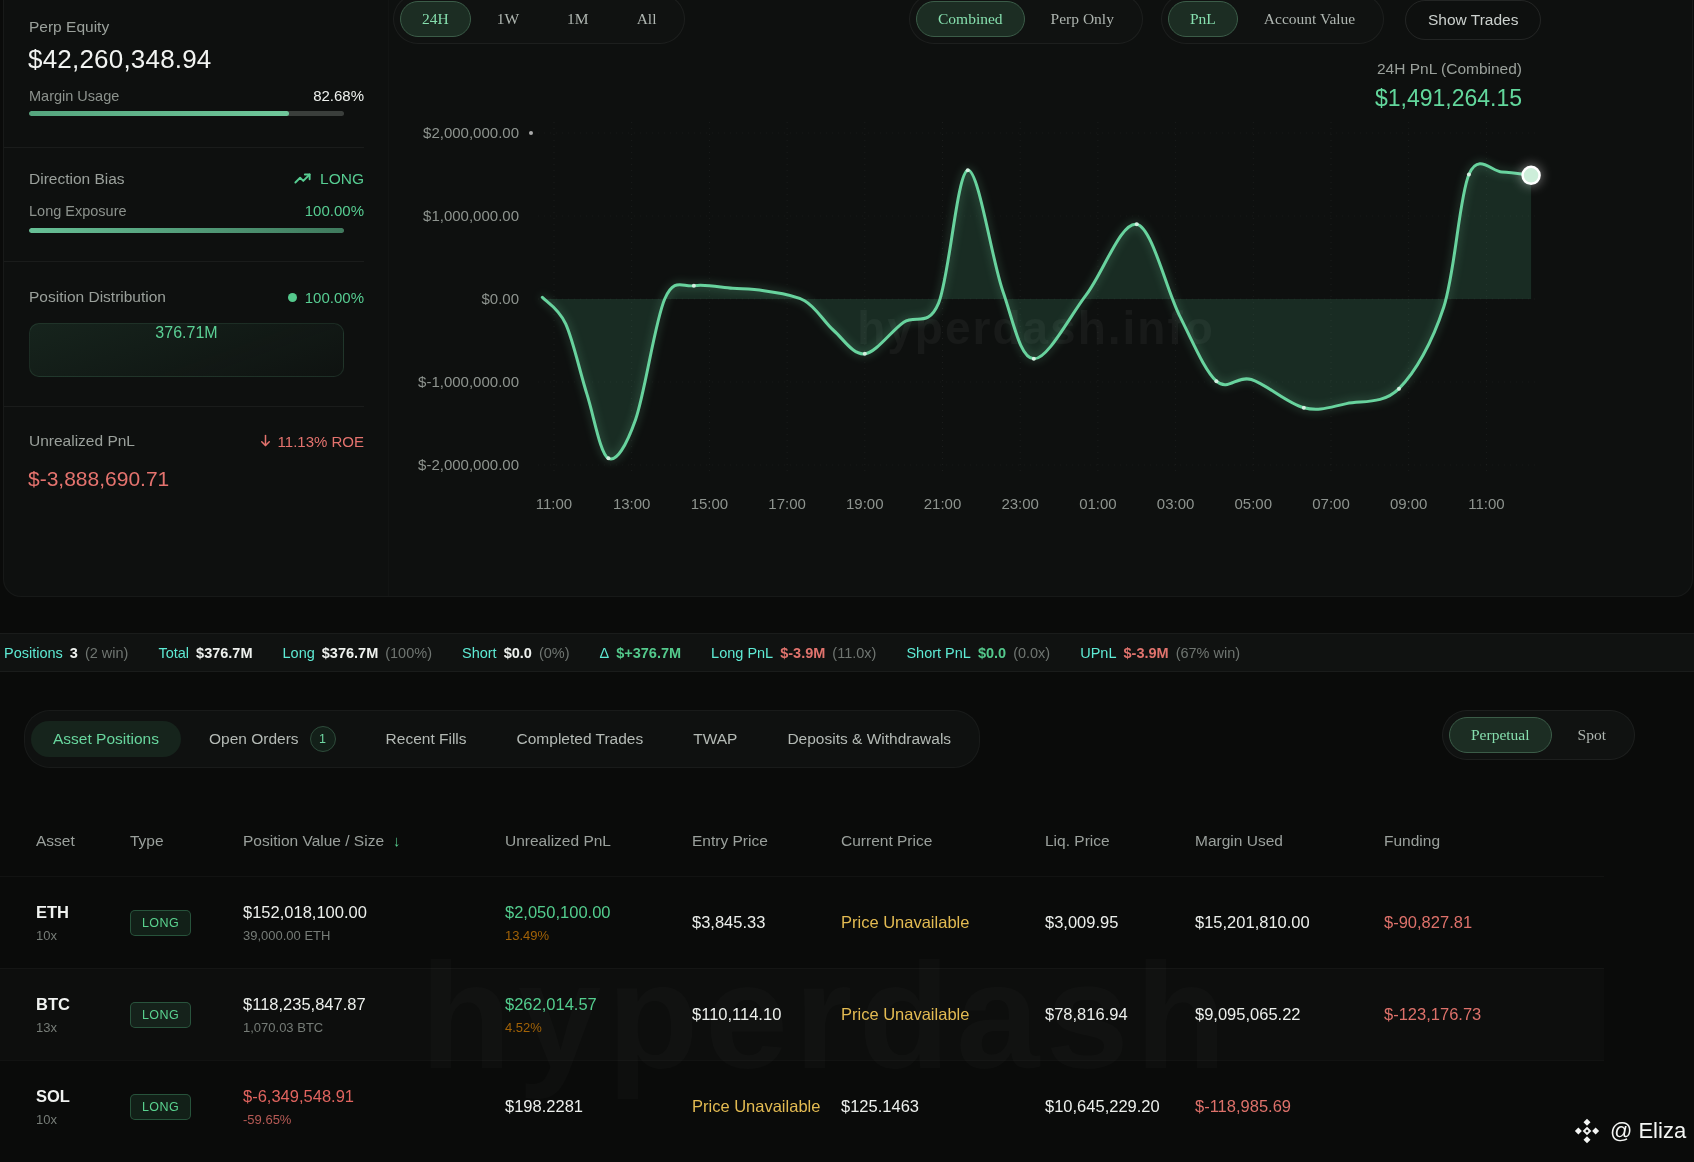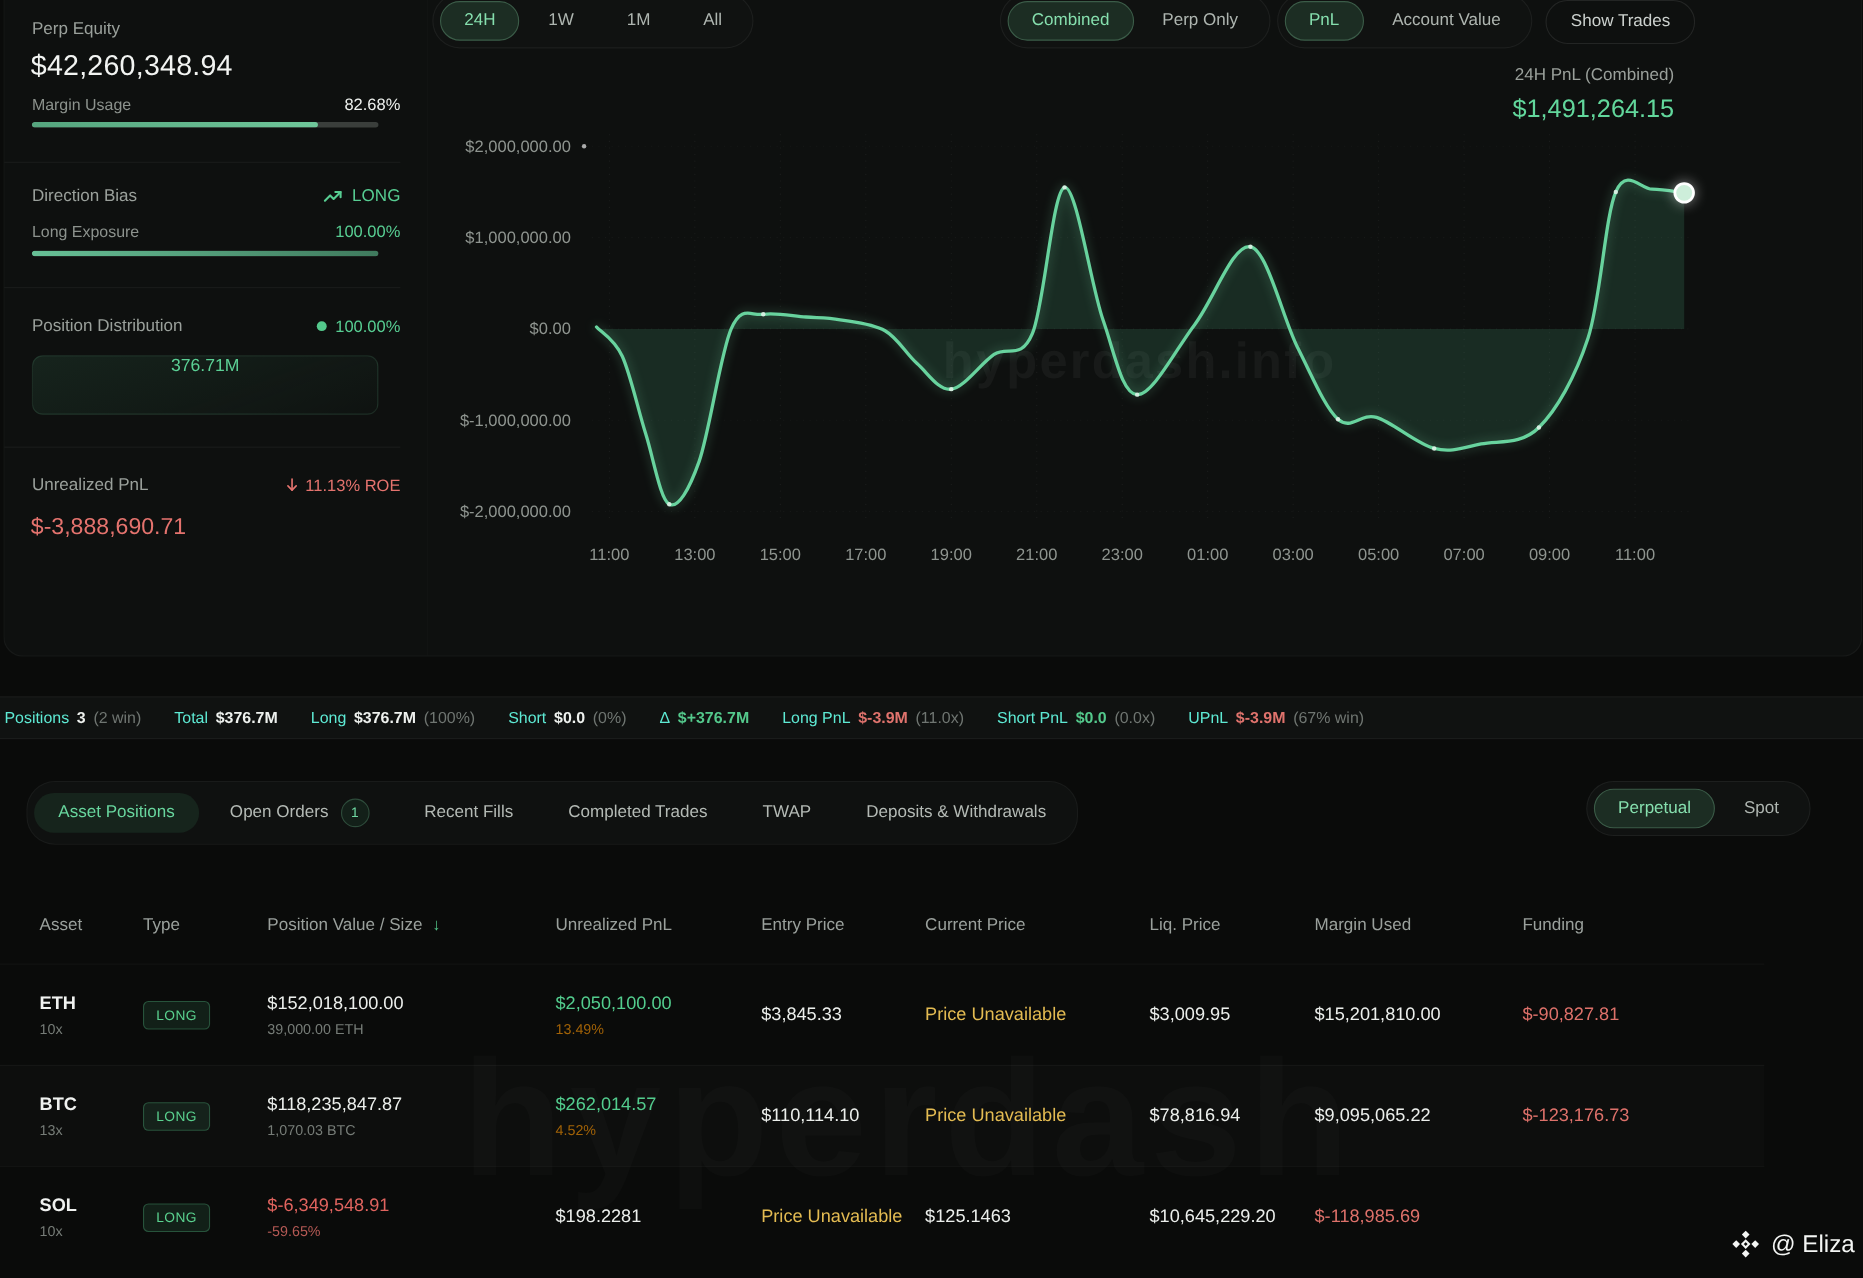--- a/index.html
+++ b/index.html
@@ -28,21 +28,21 @@
     color:#5bd095;font-size:16px;}
   .big-red{color:#e4736e;font-size:21px;font-weight:500;}
   .bias-val{display:flex;align-items:center;gap:8px;color:#57cd92;font-size:15.5px;font-weight:500;}
   .roe-val{display:flex;align-items:flex-start;gap:5px;color:#e4736e;font-size:15px;}
   .dot{display:inline-block;width:9px;height:9px;border-radius:50%;background:#54c98c;margin-right:8px;vertical-align:1px;}
 
   
   .btn-group{position:absolute;display:flex;gap:4px;align-items:center;background:#101211;
     border:1px solid rgba(255,255,255,0.055);border-radius:26px;padding:6px;}
   .pill{padding:8px 21px;border-radius:19px;font-size:15.5px;color:#aeb5b0;border:1px solid transparent;
-    background:transparent;white-space:nowrap;cursor:default;font-family:Liberation Sans, sans-serif;}
+    background:transparent;white-space:nowrap;cursor:default;font-family:Liberation Serif, serif;}
   .pill.active{background:#1c2d23;border-color:#3b5c48;color:#86dfae;}
   .solo-btn{position:absolute;padding:10px 22px;border-radius:22px;border:1px solid rgba(255,255,255,0.09);
     color:#ccd1ce;font-size:15.5px;background:transparent;white-space:nowrap;font-family:inherit;}
   .pnl-caption{position:absolute;right:170px;top:60px;text-align:right;}
   .pnl-caption .cap{color:#9aa09b;font-size:15.5px;}
   .pnl-caption .val{color:#62d79c;font-size:23px;margin-top:7px;font-weight:500;}
 
   #chartSvg{position:absolute;left:384px;top:0;}
 
   

